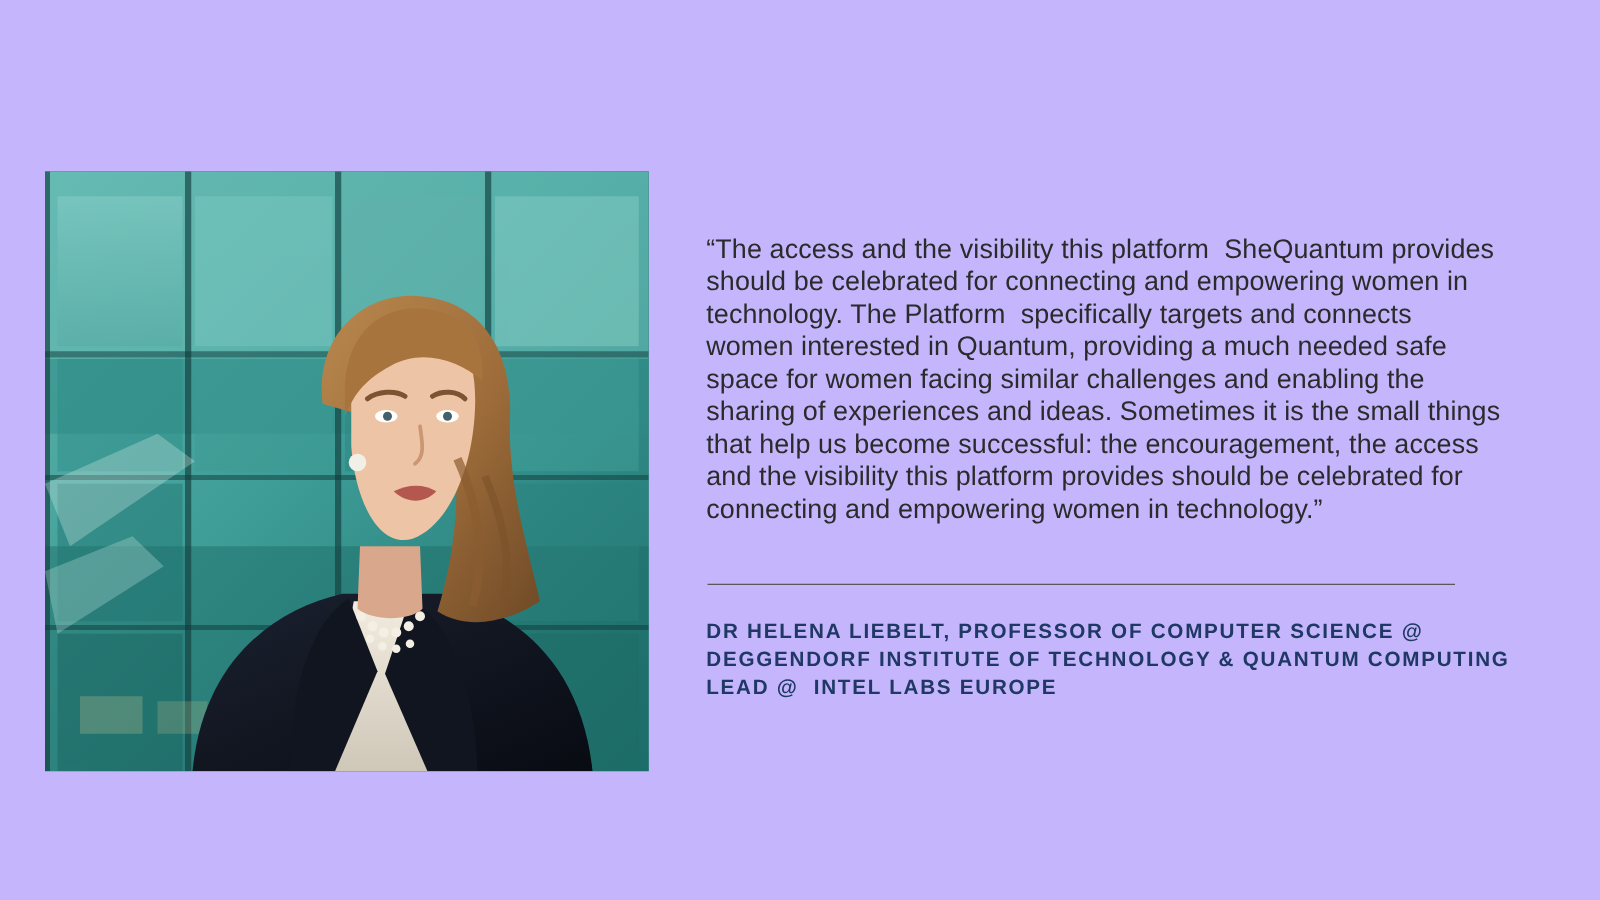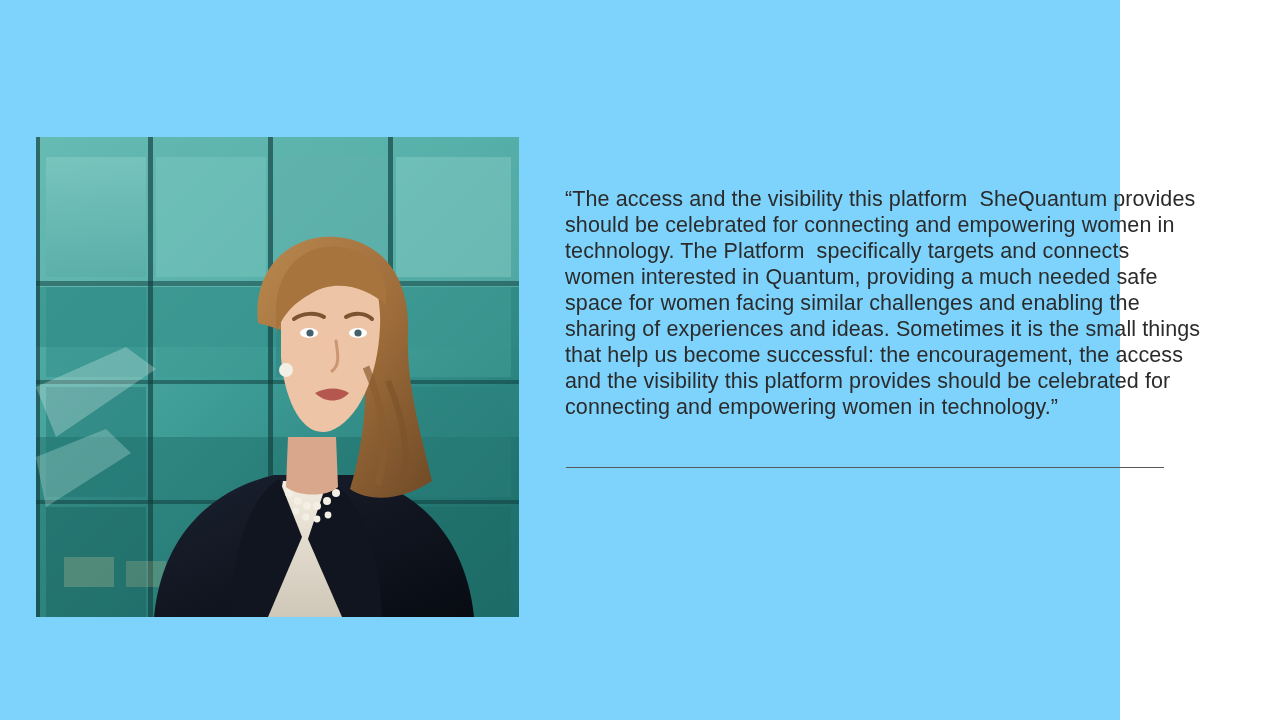--- a/index.html
+++ b/index.html
@@ -10,23 +10,23 @@
   body {
     width: 1280px;
     height: 720px;
     font-family: "Liberation Sans", sans-serif;
     overflow: hidden;
     position: relative;
   }
 
   .slide {
     position: relative;
-    width: 1120px;
+    width: 1280px;
     height: 720px;
-    background: #7dd3fc;
+    background: #c4b5fd;
   }
 
   
   .portrait {
     position: absolute;
     left: 36px;
     top: 137px;
     width: 483px;
     height: 480px;
     overflow: hidden;
@@ -198,14 +198,15 @@
       <path d="M352 244 C368 282 374 316 366 346" stroke="#7c5129" stroke-width="6" fill="none" opacity="0.6"></path>
     </svg>
   </div>
 
   <div class="quote-block">
     <p class="quote-text">“The access and the visibility this platform  SheQuantum provides should be celebrated for connecting and empowering women in technology. The Platform  specifically targets and connects women interested in Quantum, providing a much needed safe space for women facing similar challenges and enabling the sharing of experiences and ideas. Sometimes it is the small things that help us become successful: the encouragement, the access and the visibility this platform provides should be celebrated for connecting and empowering women in technology.”</p>
   </div>
 
   <div class="divider"></div>
 
+  <p class="attribution">DR HELENA LIEBELT, PROFESSOR OF COMPUTER SCIENCE @ DEGGENDORF INSTITUTE OF TECHNOLOGY &amp; QUANTUM COMPUTING LEAD @  INTEL LABS EUROPE</p>
 
 </div>
 
 </body></html>

